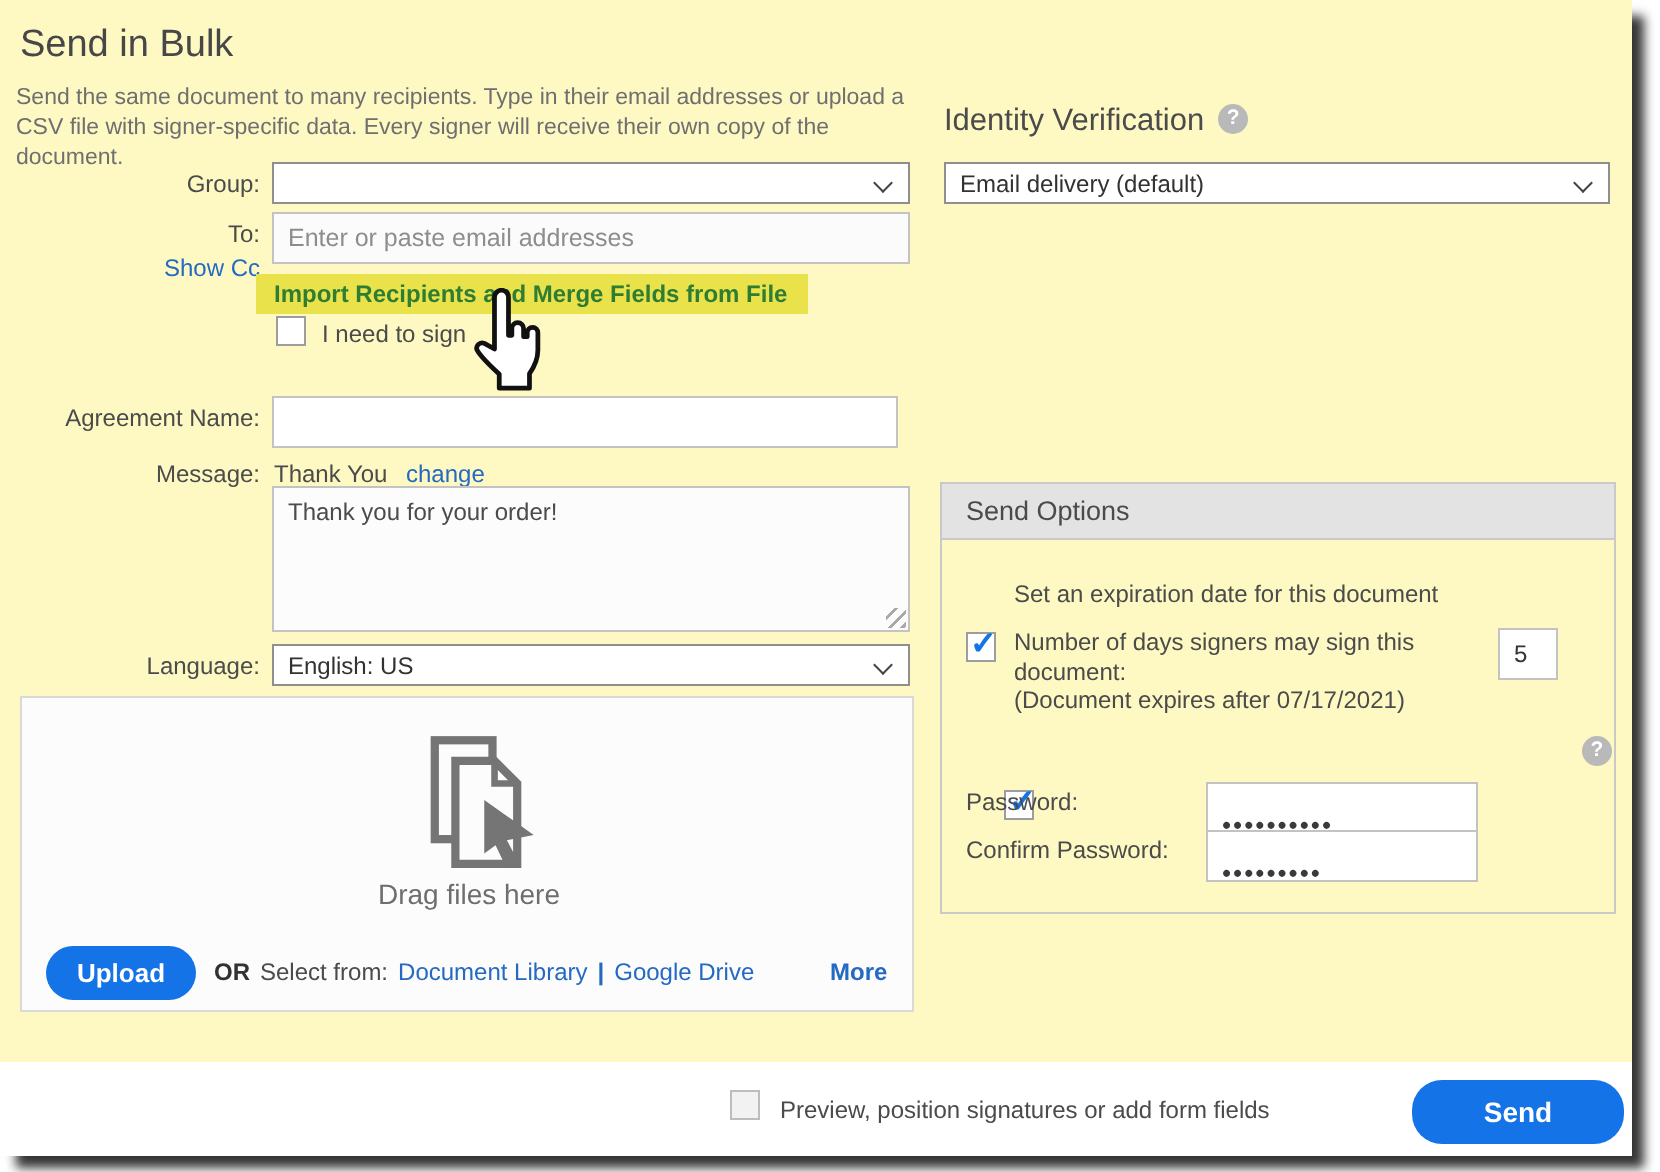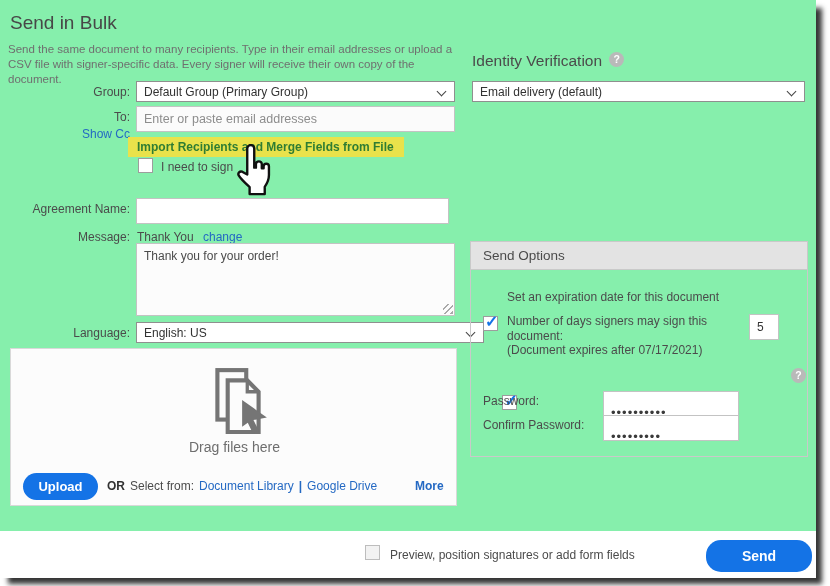--- a/index.html
+++ b/index.html
@@ -1,17 +1,17 @@
 <!DOCTYPE html>
 <html><head>
 <meta charset="utf-8">
 <style>
   * { margin:0; padding:0; box-sizing:border-box; }
   html,body { width:830px; height:586px; background:#fff; font-family:"Liberation Sans", sans-serif; }
-  .stage { position:absolute; left:0; top:0; width:816px; height:578px; background:#86efac;
+  .stage { position:absolute; left:0; top:0; width:816px; height:578px; background:#fef9c3;
            box-shadow:7px 7px 5px -1px rgba(10,10,10,0.82); overflow:hidden; }
   .abs { position:absolute; }
   .page-title { left:10px; top:12px; font-size:19px; color:#474747; }
   .page-desc { left:8px; top:42px; width:452px; font-size:11.5px; line-height:15px; color:#6f6f6f; }
   .flabel { width:121px; text-align:right; font-size:12px; color:#4b4b4b; }
   .select { background:#fff; border:1px solid #8f8f8f; height:21px; display:flex; align-items:center;
             padding:0 22px 0 7px; font-size:12px; color:#323232; cursor:pointer; }
   .select .val { white-space:nowrap; overflow:hidden; }
   .chev { position:absolute; right:9px; top:6px; width:7px; height:7px; border-right:1.6px solid #444;
           border-bottom:1.6px solid #444; transform:rotate(45deg); }
@@ -58,21 +58,20 @@
     <span class="help">?</span>
   </div>
   <div class="abs select" style="left:472px; top:81px; width:333px;text-align:right;">
     <span class="val">Email delivery (default)</span>
     <span class="chev"></span>
   </div>
 
   
   <div class="abs flabel" style="left:9px; top:85px;">Group:</div>
   <div class="abs select" style="left:136px; top:81px; width:319px;">
-    <span class="val">Default Group (Primary Group)</span>
     <span class="chev"></span>
   </div>
 
   
   <div class="abs flabel" style="left:9px; top:110px;">To:</div>
   <input class="abs tinput" style="left: 136px; top: 106px; width: 319px; height: 25px;" placeholder="Enter or paste email addresses">
   <div class="abs flabel link" style="left:9px; top:127px;">Show Cc</div>
 
   
   <div class="abs hl-link" style="left:128px; top:137px;">Import Recipients and Merge Fields from File</div>
@@ -92,21 +91,21 @@
 
   
   <div class="abs flabel" style="left:9px; top:230px;">Message:</div>
   <span class="abs small-label" style="left:137px; top:230px;">Thank You</span>
   <span class="abs link" style="left:203px; top:230px;">change</span>
   <textarea class="abs ta" style="left: 136px; top: 243px; width: 319px; height: 73px;">Thank you for your order!</textarea>
   <span class="abs resize-grip" style="left:443px; top:304px;"></span>
 
   
   <div class="abs flabel" style="left:9px; top:326px;">Language:</div>
-  <div class="abs select" style="left:136px; top:322px; width:348px;">
+  <div class="abs select" style="left:136px; top:322px; width:319px;">
     <span class="val">English: US</span>
     <span class="chev"></span>
   </div>
 
   
   <div class="abs drop-panel">
     <svg class="abs" style="left:196px; top:17px;" width="62" height="68" viewBox="0 0 60 66">
       <rect x="10" y="4" width="28" height="48" fill="none" stroke="#757575" stroke-width="4"></rect>
       <path d="M20 14 H39 L50 25 V64 H20 Z" fill="#fcfcfc" stroke="#757575" stroke-width="4"></path>
       <path d="M39 14 V25 H50" fill="none" stroke="#757575" stroke-width="3.2"></path>

